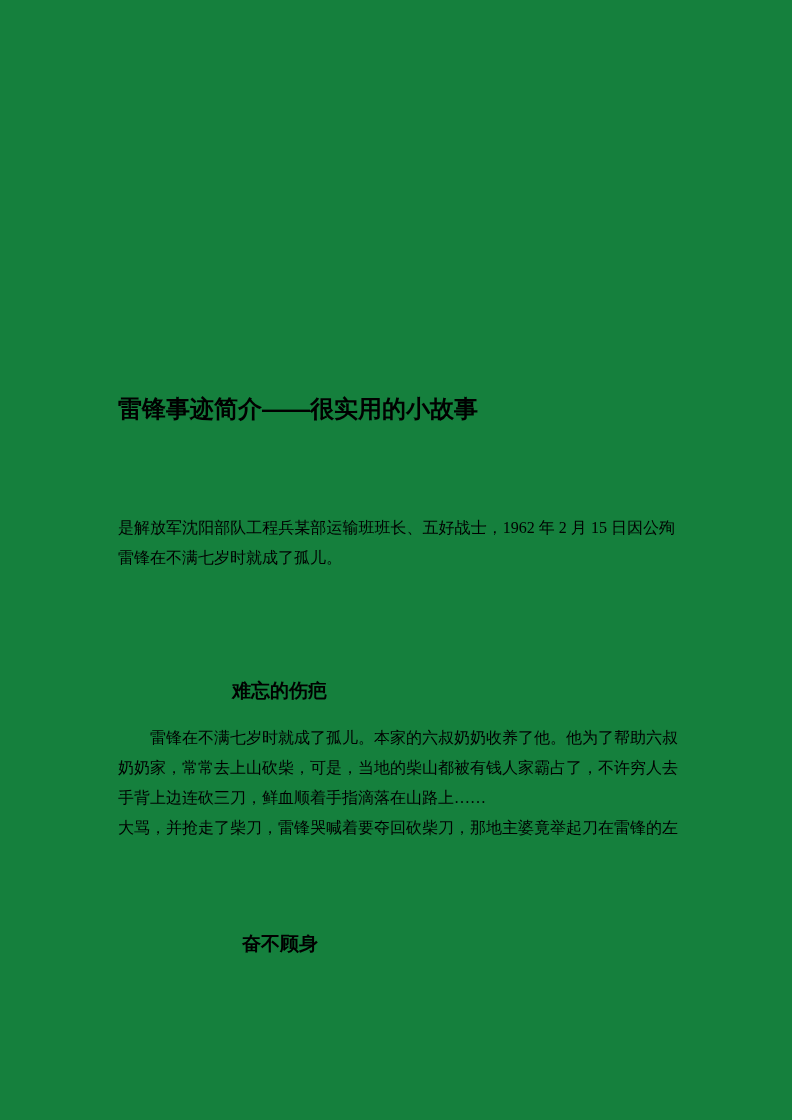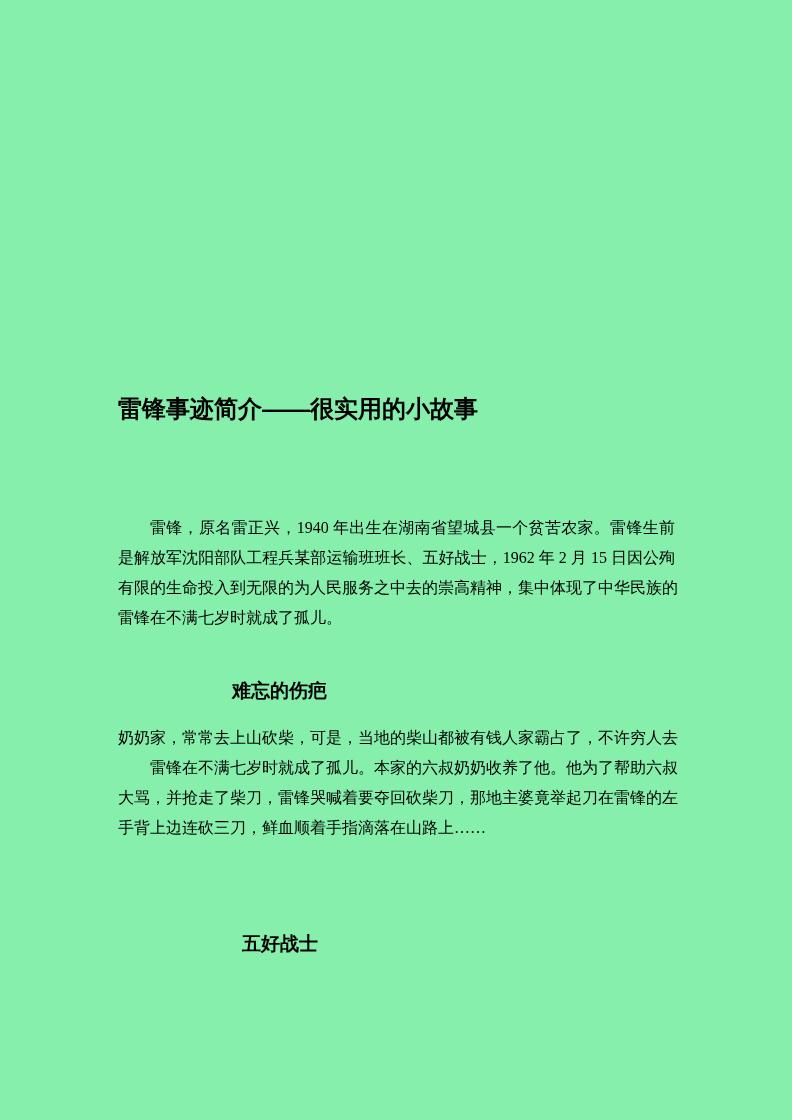--- a/index.html
+++ b/index.html
@@ -4,21 +4,21 @@
 <style>
   html, body {
     margin: 0;
     padding: 0;
     background: #ffffff;
   }
   .page {
     position: relative;
     width: 792px;
     height: 1120px;
-    background: #86efac;
+    background: #15803d;
     overflow: hidden;
     color: #000000;
   }
   .doc-title {
     position: absolute;
     left: 118px;
     top: 394px;
     margin: 0;
     font-family: "Liberation Sans", "DejaVu Sans", sans-serif;
     font-weight: bold;
@@ -61,30 +61,28 @@
   #section2-heading { left: 242px; top: 933px; }
 </style>
 </head>
 <body>
 
 <div class="page">
 
   <h1 class="doc-title">雷锋事迹简介——很实用的小故事</h1>
 
   <div class="para" id="intro-paragraph">
-    <div class="line first">雷锋，原名雷正兴，1940 年出生在湖南省望城县一个贫苦农家。雷锋生前</div>
     <div class="line">是解放军沈阳部队工程兵某部运输班班长、五好战士，1962 年 2 月 15 日因公殉</div>
-    <div class="line">有限的生命投入到无限的为人民服务之中去的崇高精神，集中体现了中华民族的</div>
     <div class="line last">雷锋在不满七岁时就成了孤儿。</div>
   </div>
 
   <h2 class="heading" id="section1-heading">难忘的伤疤</h2>
 
   <div class="para" id="story-paragraph">
+    <div class="line first">雷锋在不满七岁时就成了孤儿。本家的六叔奶奶收养了他。他为了帮助六叔</div>
     <div class="line">奶奶家，常常去上山砍柴，可是，当地的柴山都被有钱人家霸占了，不许穷人去</div>
-    <div class="line first">雷锋在不满七岁时就成了孤儿。本家的六叔奶奶收养了他。他为了帮助六叔</div>
+    <div class="line last">手背上边连砍三刀，鲜血顺着手指滴落在山路上……</div>
     <div class="line">大骂，并抢走了柴刀，雷锋哭喊着要夺回砍柴刀，那地主婆竟举起刀在雷锋的左</div>
-    <div class="line last">手背上边连砍三刀，鲜血顺着手指滴落在山路上……</div>
   </div>
 
-  <h2 class="heading" id="section2-heading">五好战士</h2>
+  <h2 class="heading" id="section2-heading">奋不顾身</h2>
 
 </div>
 
 </body></html>

